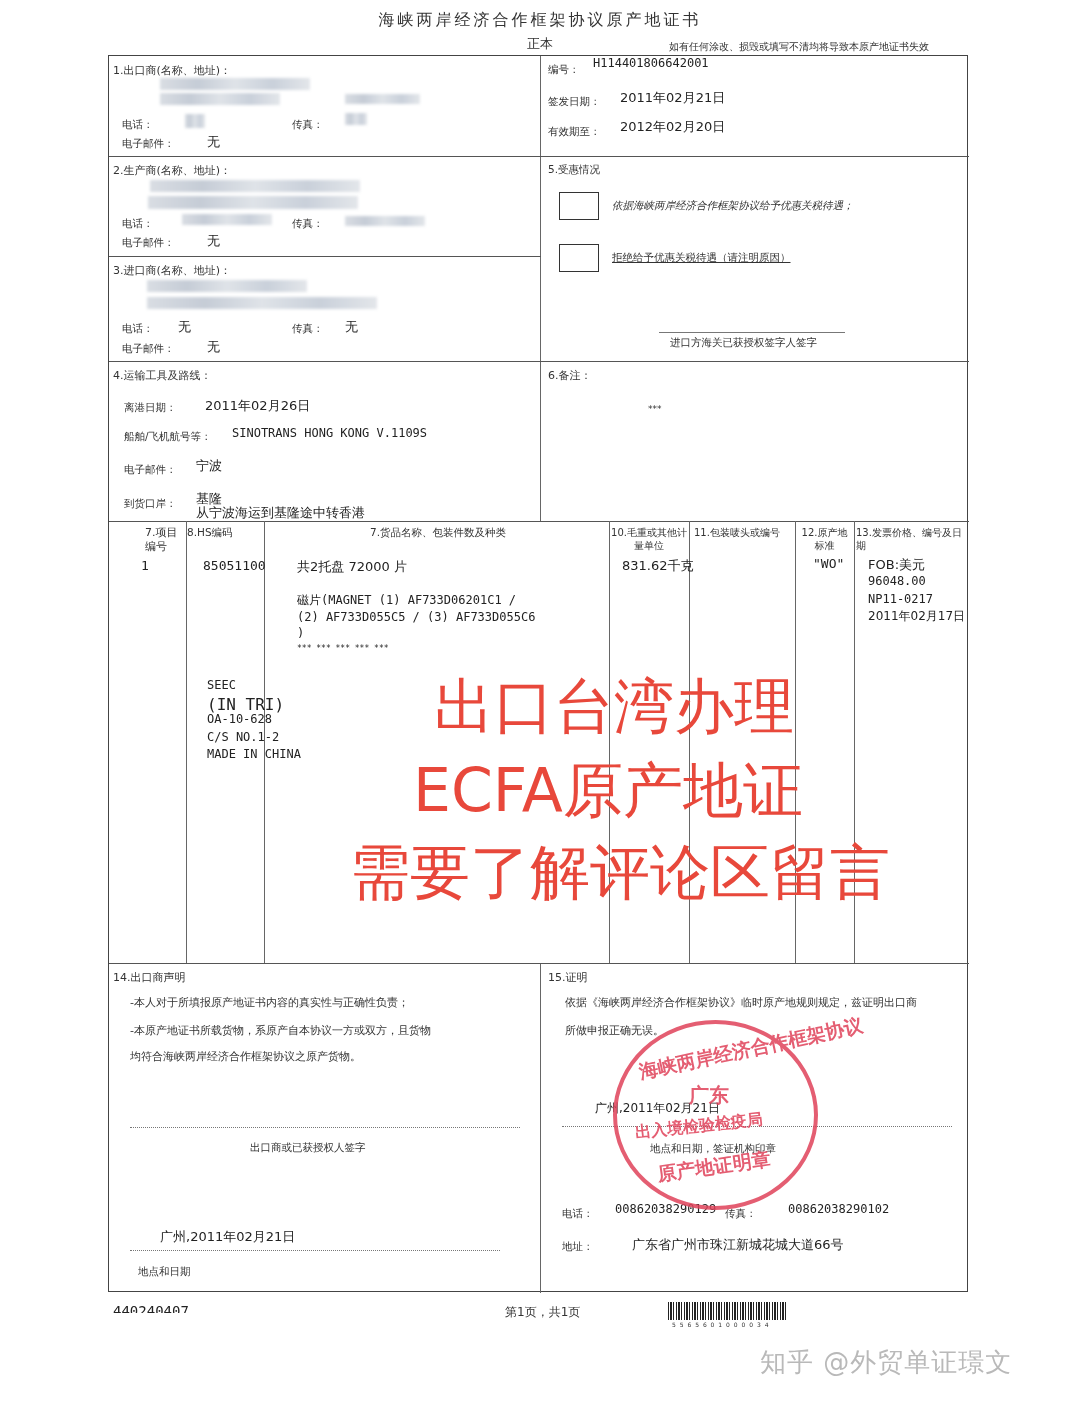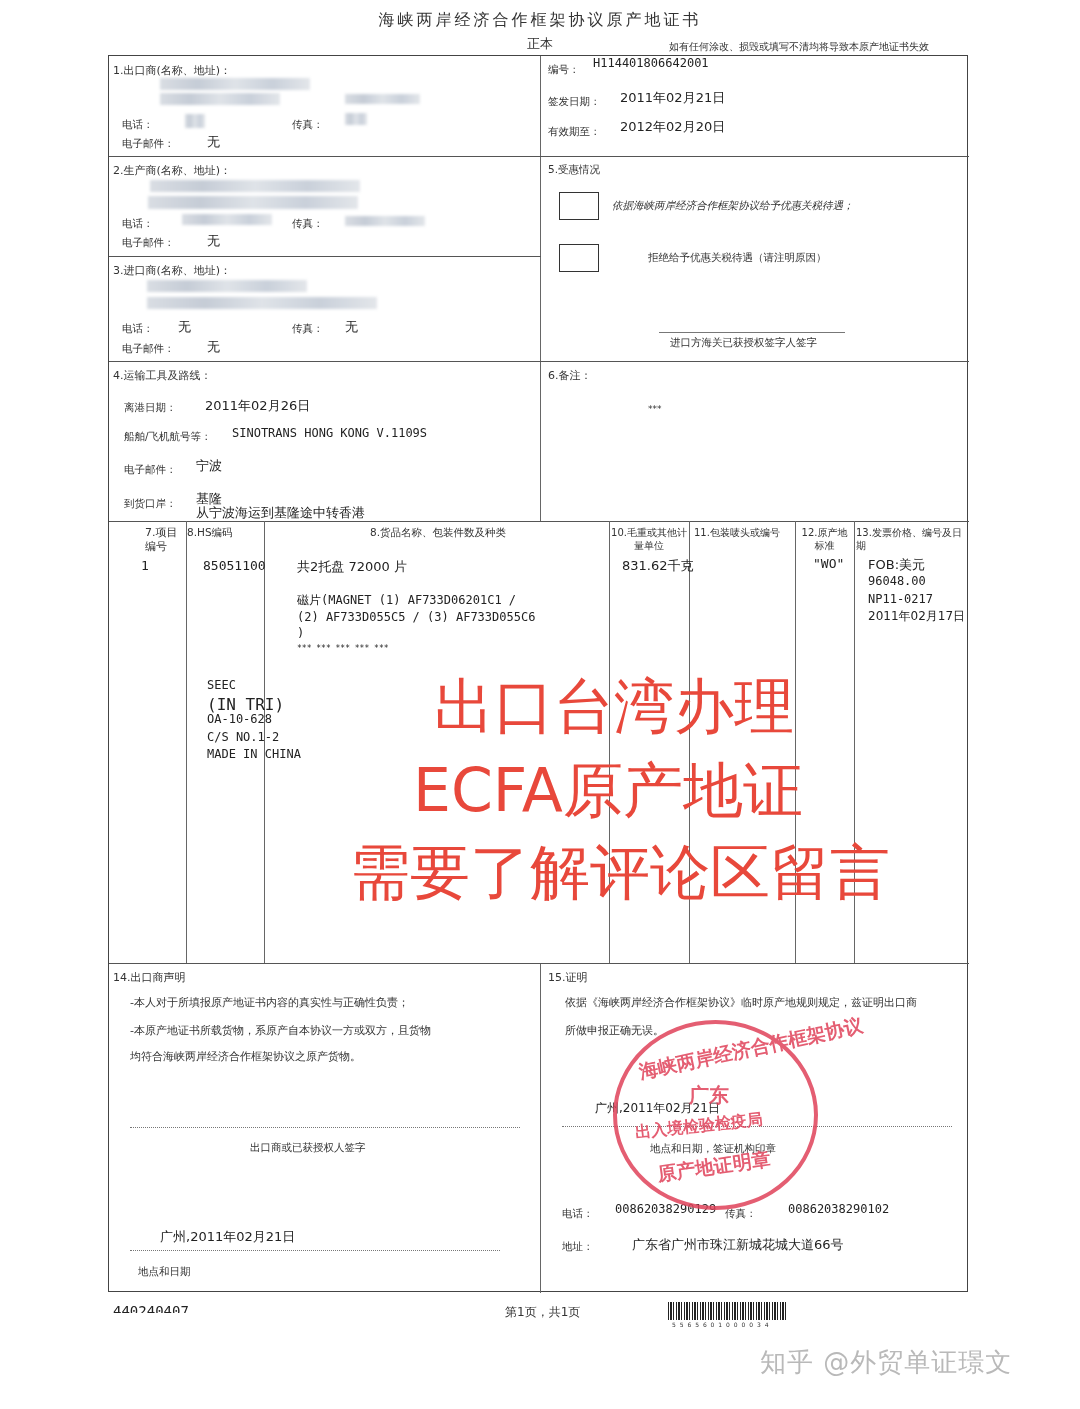--- a/index.html
+++ b/index.html
@@ -87,41 +87,41 @@
 <div class="cn-val" style="left:178px; top:318px;">无</div>
 <div class="lbl" style="left:292px; top:322px;">传真：</div>
 <div class="cn-val" style="left:345px; top:318px;">无</div>
 <div class="lbl" style="left:122px; top:342px;">电子邮件：</div>
 <div class="cn-val" style="left:207px; top:338px;">无</div>
 
 <div class="lbl" style="left:548px; top:163px;">5.受惠情况</div>
 <div class="checkbox" style="left:559px; top:192px;"></div>
 <div class="lbl" style="left:612px; top:199px;font-style:italic;">依据海峡两岸经济合作框架协议给予优惠关税待遇；</div>
 <div class="checkbox" style="left:559px; top:244px;"></div>
-<div class="lbl" style="left:648px; top:251px;">拒绝给予优惠关税待遇（请注明原因）</div>
+<div class="lbl" style="left:612px; top:251px;text-decoration:underline;">拒绝给予优惠关税待遇（请注明原因）</div>
 <div class="abs" style="left:659px; top:332px; width:186px; border-top:1px solid #777;"></div>
 <div class="lbl" style="left:670px; top:336px;">进口方海关已获授权签字人签字</div>
 
 <div class="lbl" style="left:113px; top:368px; font-size:11px;">4.运输工具及路线：</div>
 <div class="lbl" style="left:124px; top:401px;">离港日期：</div>
 <div class="cn-val" style="left:205px; top:397px;">2011年02月26日</div>
 <div class="lbl" style="left:124px; top:430px;">船舶/飞机航号等：</div>
 <div class="val" style="left:232px; top:426px; font-size:12px;">SINOTRANS HONG KONG V.1109S</div>
 <div class="lbl" style="left:124px; top:463px;">电子邮件：</div>
 <div class="cn-val" style="left:196px; top:457px;">宁波</div>
 <div class="lbl" style="left:124px; top:497px;">到货口岸：</div>
 <div class="cn-val" style="left:196px; top:490px;">基隆</div>
 <div class="cn-val" style="left:196px; top:504px;">从宁波海运到基隆途中转香港</div>
 
 <div class="lbl" style="left:548px; top:368px; font-size:11px;">6.备注：</div>
 <div class="lbl" style="left:648px; top:404px; font-size:9px;">***</div>
 
 <div class="lbl" style="left:113px; top:526px; width:40px; white-space:normal; line-height:14px; font-size:11px;margin-left:32px;">7.项目编号</div>
 <div class="lbl" style="left:187px; top:526px;">8.HS编码</div>
-<div class="lbl" style="left:370px; top:526px;">8.货品名称、包装件数及种类</div>
+<div class="lbl" style="left:370px; top:526px;">7.货品名称、包装件数及种类</div>
 <div class="lbl" style="left:610px; top:526px; width:78px; white-space:normal; line-height:13px; text-align:center; font-size:10px;">10.毛重或其他计量单位</div>
 <div class="lbl" style="left:694px; top:526px; font-size:10px;">11.包装唛头或编号</div>
 <div class="lbl" style="left:797px; top:526px; width:55px; white-space:normal; line-height:13px; text-align:center; font-size:10px;">12.原产地标准</div>
 <div class="lbl" style="left:856px; top:526px; width:112px; white-space:normal; line-height:13px; font-size:10px;">13.发票价格、编号及日期</div>
 
 <div class="val" style="left:141px; top:558px;">1</div>
 <div class="val" style="left:203px; top:558px;">85051100</div>
 <div class="cn-val" style="left:297px; top:558px;">共2托盘 72000 片</div>
 <div class="val" style="left:297px; top:592px; font-size:12px;">磁片(MAGNET (1) AF733D06201C1 /</div>
 <div class="val" style="left:297px; top:610px; font-size:12px;">(2) AF733D055C5 / (3) AF733D055C6</div>

